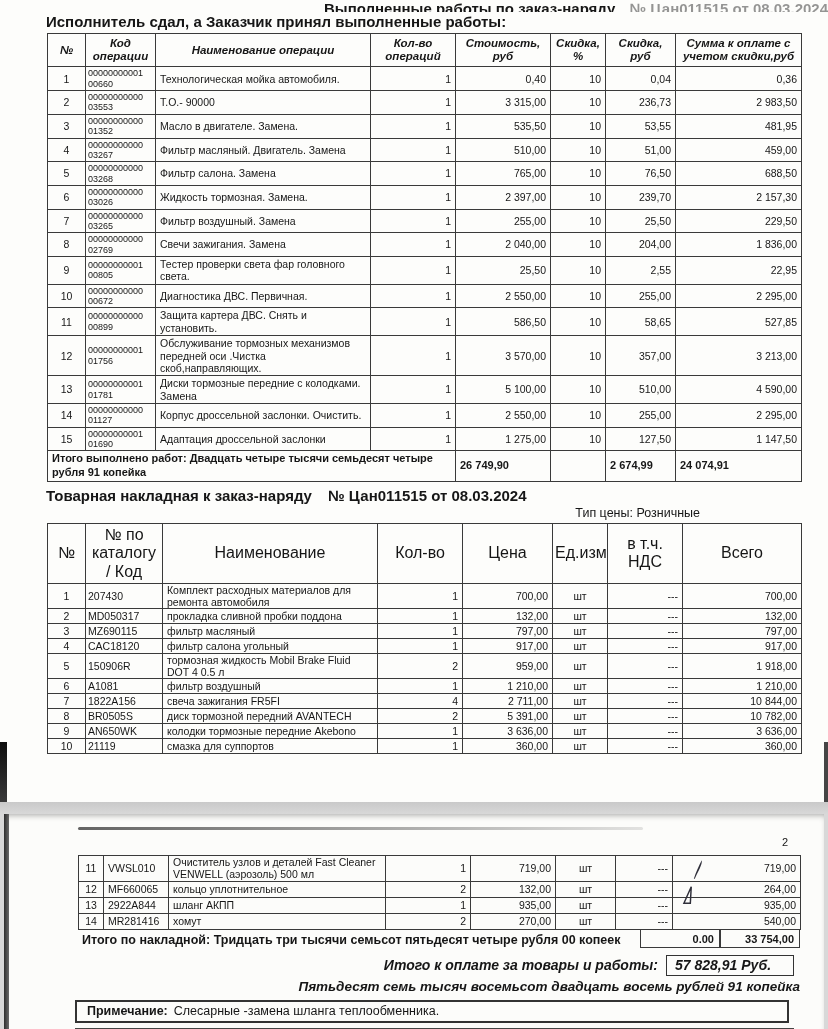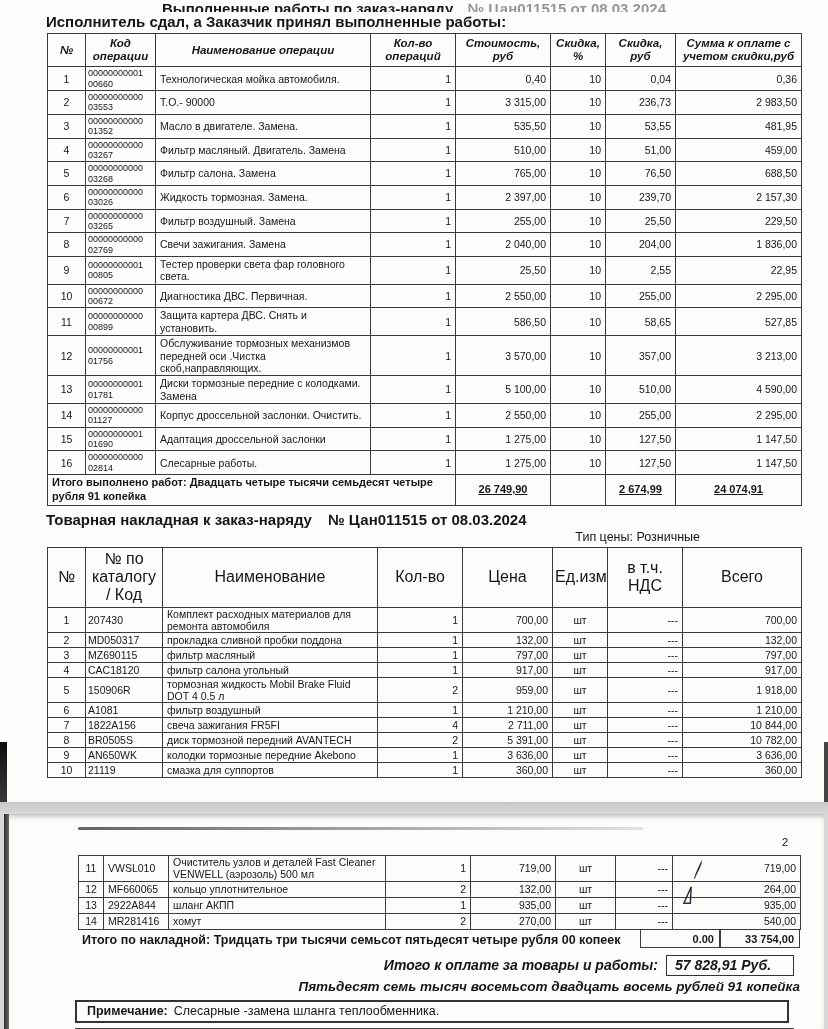--- a/index.html
+++ b/index.html
@@ -2,40 +2,40 @@
 <html><head>
 <meta charset="utf-8">
 <style>
   * { box-sizing: border-box; margin: 0; padding: 0; }
   html,body { width: 828px; }
   body { font-family: "Liberation Sans", "DejaVu Sans", sans-serif; color:#161616; }
   .canvas { position: relative; width: 828px; height: 1029px; overflow: hidden; background:#d8d8d8; }
 
   
   .page1 { position: relative; width: 828px; height: 802px; background: #fdfdfb; overflow: hidden; }
-  .clipped-title { height: 12px; overflow: hidden; text-align: center; }
+  .clipped-title { height: 12px; overflow: hidden; text-align: right; }
   .clipped-title .inner { display:inline-block; margin-top: -8px; font-size: 15px; font-weight: bold; line-height: 20px; white-space: nowrap; }
   .clipped-title .faded { opacity: .45; margin-left: 14px; }
   .subtitle { margin: 1px 0 3px 46px; font-size: 15px; font-weight: bold; }
 
   table { border-collapse: collapse; table-layout: fixed; }
   .t1, .t2 { margin-left: 47px; width: 754px; }
   td, th { border: 1.5px solid #3a3a3a; overflow: hidden; }
 
   .t1 thead th { font-size: 11.5px; font-weight: bold; font-style: italic; text-align:center; padding: 3px 2px; line-height: 1.15; }
   .t1 td { font-size: 10.5px; padding: 1px 4px; height: 23px; line-height: 1.18; vertical-align: middle; }
   .t1 td.c-code { font-size: 9px; white-space: pre-line; padding: 1px 1px 1px 2px; line-height: 1.15; }
   .t2 td.c-cat { padding: 0 2px; }
   .c-num { text-align: center; }
   .c-qty, .c-cost, .c-pct, .c-drub, .c-total, .c-price, .c-nds { text-align: right; }
   .c-unit { text-align: center; }
   .c-name, .c-cat { text-align: left; }
   .t1 tfoot td { font-size: 11px; font-weight: bold; padding: 1px 4px; line-height: 1.25; }
   .t1 tfoot .tot-label { text-align: left; }
-  .t1 tfoot .num-r { text-align: center; vertical-align: middle; text-decoration: underline; }
+  .t1 tfoot .num-r { text-align: left; vertical-align: middle; }
 
   .sec2-title { margin: 5px 0 2px 46px; font-size: 15px; font-weight: bold; }
   .sec2-title .gap { margin-left: 16px; }
   .price-type { font-size: 12.5px; text-align: right; padding-right: 128px; margin-bottom: 3px; }
 
   .t2 thead th { font-size: 16px; font-weight: normal; text-align: center; padding: 2px 2px; line-height: 1.15; }
   .t2 td { font-size: 10.5px; padding: 0 4px; height: 15px; line-height: 1.15; vertical-align: middle; }
 
   .edge-l { position:absolute; left:0; top:742px; width:7px; height:60px; background:linear-gradient(180deg,#0d0d0d,#3a3a3a); }
   .edge-r { position:absolute; right:0; top:742px; width:4px; height:60px; background:#242424; opacity:.85; }
@@ -263,31 +263,20 @@
             <td class="c-num">15</td>
             <td class="c-code">00000000001
 01690</td>
             <td class="c-name">Адаптация дроссельной заслонки</td>
             <td class="c-qty">1</td>
             <td class="c-cost">1 275,00</td>
             <td class="c-pct">10</td>
             <td class="c-drub">127,50</td>
             <td class="c-total">1 147,50</td>
           </tr>
-          <tr>
-            <td class="c-num">16</td>
-            <td class="c-code">00000000000
-02814</td>
-            <td class="c-name">Слесарные работы.</td>
-            <td class="c-qty">1</td>
-            <td class="c-cost">1 275,00</td>
-            <td class="c-pct">10</td>
-            <td class="c-drub">127,50</td>
-            <td class="c-total">1 147,50</td>
-          </tr>
         </tbody>
       <tfoot>
         <tr>
           <td colspan="4" class="tot-label">Итого выполнено работ:  Двадцать четыре тысячи семьдесят четыре рубля 91 копейка</td>
           <td class="num-r">26 749,90</td>
           <td></td>
           <td class="num-r">2 674,99</td>
           <td class="num-r">24 074,91</td>
         </tr>
       </tfoot>

